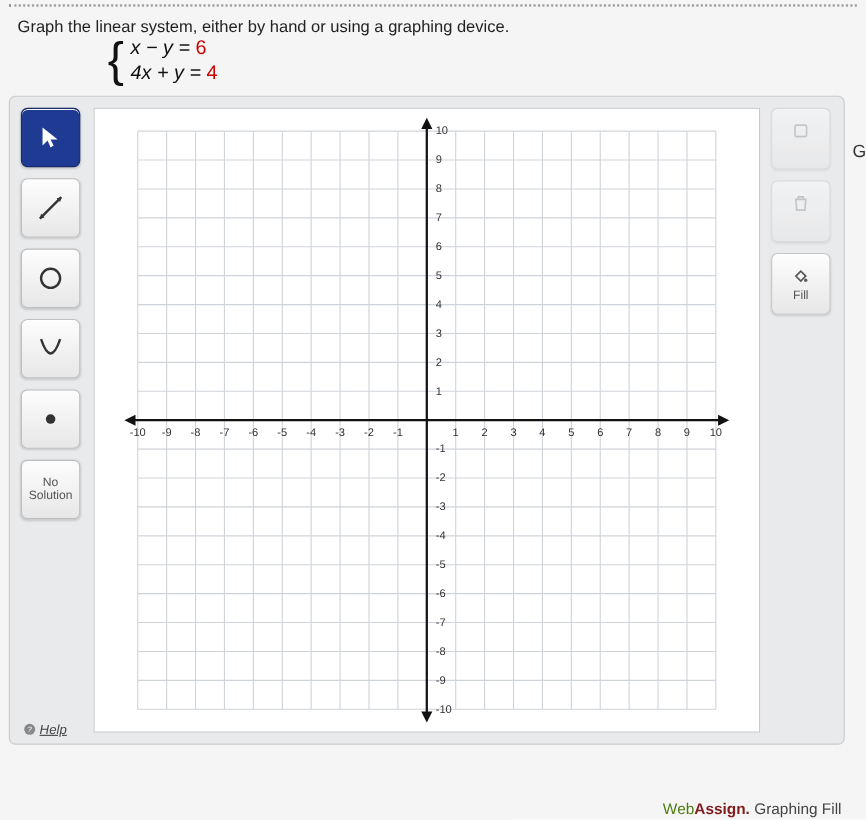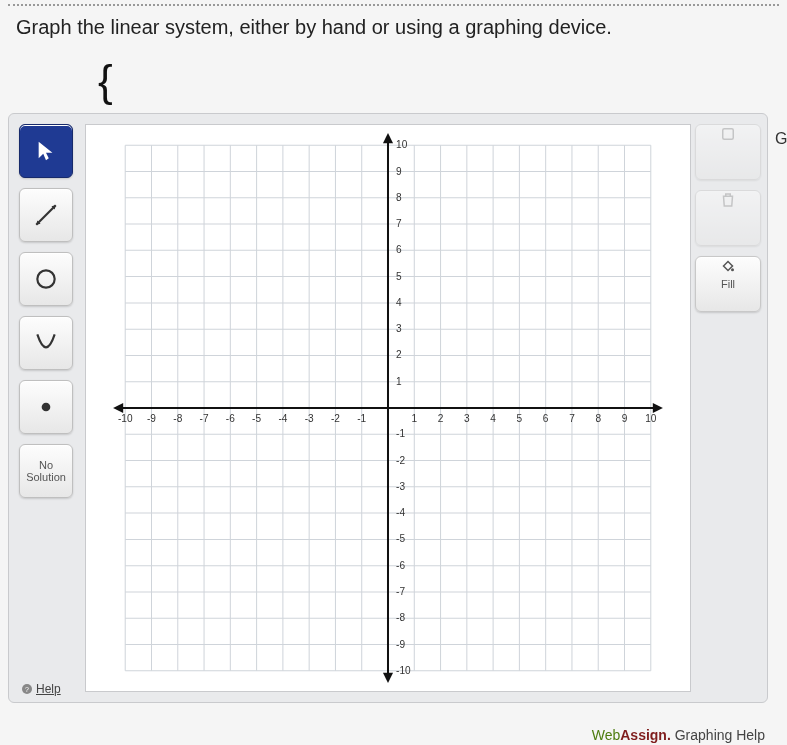--- a/index.html
+++ b/index.html
@@ -11,23 +11,23 @@
     height: 745px;
     overflow: hidden;
     position: relative;
   }
   .dotted-top {
     border-top: 2px dotted #999;
     margin: 4px 8px 0 8px;
     padding-top: 6px;
   }
   .prompt {
-    font-size: 20px;
+    font-size: 15px;
     color: #222;
-    margin: 4px 0 20px 8px;
+    margin: 4px 0 0 8px;
   }
   .system {
     font-size: 18px;
     font-style: italic;
     color: #111;
     margin-left: 90px;
     display: flex;
     align-items: center;
     gap: 6px;
   }
@@ -87,39 +87,40 @@
   }
   .canvas-wrap svg { display:block; width:100%; height:100%; }
   .right-tools {
     display:flex;
     flex-direction:column;
     gap:10px;
     width:58px;
     align-items:center;
   }
   .right-btn {
-    width:66px; height:56px;
+    width:54px; height:56px;
     background: linear-gradient(#fdfdfd,#e7e7e7);
     border:1px solid #c8c8c8;
     border-radius:6px;
     display:flex; flex-direction:column;
-    align-items:center; justify-content:flex-start;
+    align-items:center; justify-content:center;
     gap:3px;
     font-size:11px; color:#555;
     box-shadow: inset 0 1px 0 #fff, 0 1px 2px rgba(0,0,0,.15);
     cursor:pointer;
   }
   .right-btn.disabled { opacity:.45; cursor:default; }
   .help {
     position:absolute;
     left:12px; bottom:6px;
     font-size:12px; color:#444;
     text-decoration:underline;
     display:flex; align-items:center; gap:3px;
     cursor:pointer;
+    font-style:italic;
   }
   .footer {
     position:absolute;
     right:22px; bottom:2px;
     font-size:14px; color:#444;
   }
   .footer .wa1 { color:#4d7c0f; font-weight:400; }
   .footer .wa2 { color:#7f1d1d; font-weight:700; }
   .side-cut {
     position:absolute;
@@ -130,20 +131,24 @@
     overflow:hidden;
   }
 </style>
 </head>
 <body>
 
 <div class="dotted-top">
   <div class="prompt">Graph the linear system, either by hand or using a graphing device.</div>
   <div class="system">
     <span class="brace">{</span>
+    <span class="eqs">
+      <span class="eq"><span>x − y = </span><span class="c">6</span></span>
+      <span class="eq"><span>4x + y = </span><span class="c">4</span></span>
+    </span>
   </div>
 </div>
 
 <div class="tool-frame">
 
   <div class="left-tools">
     <div class="tool-btn selected" title="Pointer">
       <svg width="22" height="22" viewBox="0 0 24 24">
           <path d="M4 2 L4 20 L9 15 L12 22 L15 20 L12 14 L19 14 Z" fill="#fff"></path>
         </svg>
@@ -293,18 +298,18 @@
   <a class="help">
     <svg width="12" height="12" viewBox="0 0 24 24">
         <circle cx="12" cy="12" r="10" fill="#888"></circle>
         <text x="12" y="17" text-anchor="middle" font-size="14" fill="#fff">?</text>
       </svg>
     <span>Help</span>
   </a>
 </div>
 
 <div class="footer">
-  <span class="wa1">Web</span><span class="wa2">Assign.</span><span> Graphing Help</span>
+  <span class="wa1">Web</span><span class="wa2">Assign.</span><span> Graphing Fill</span>
 </div>
 
 <div class="side-cut">
   <span>G</span>
 </div>
 
 </body></html>

